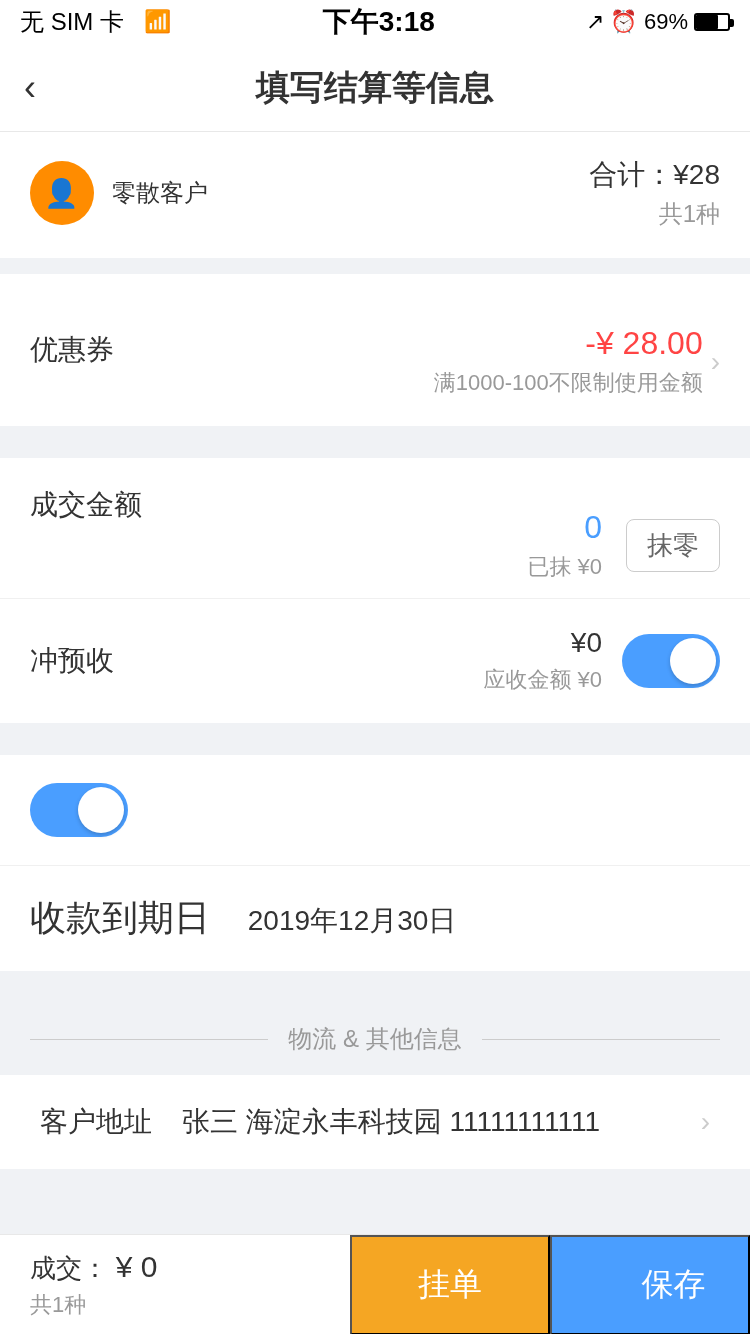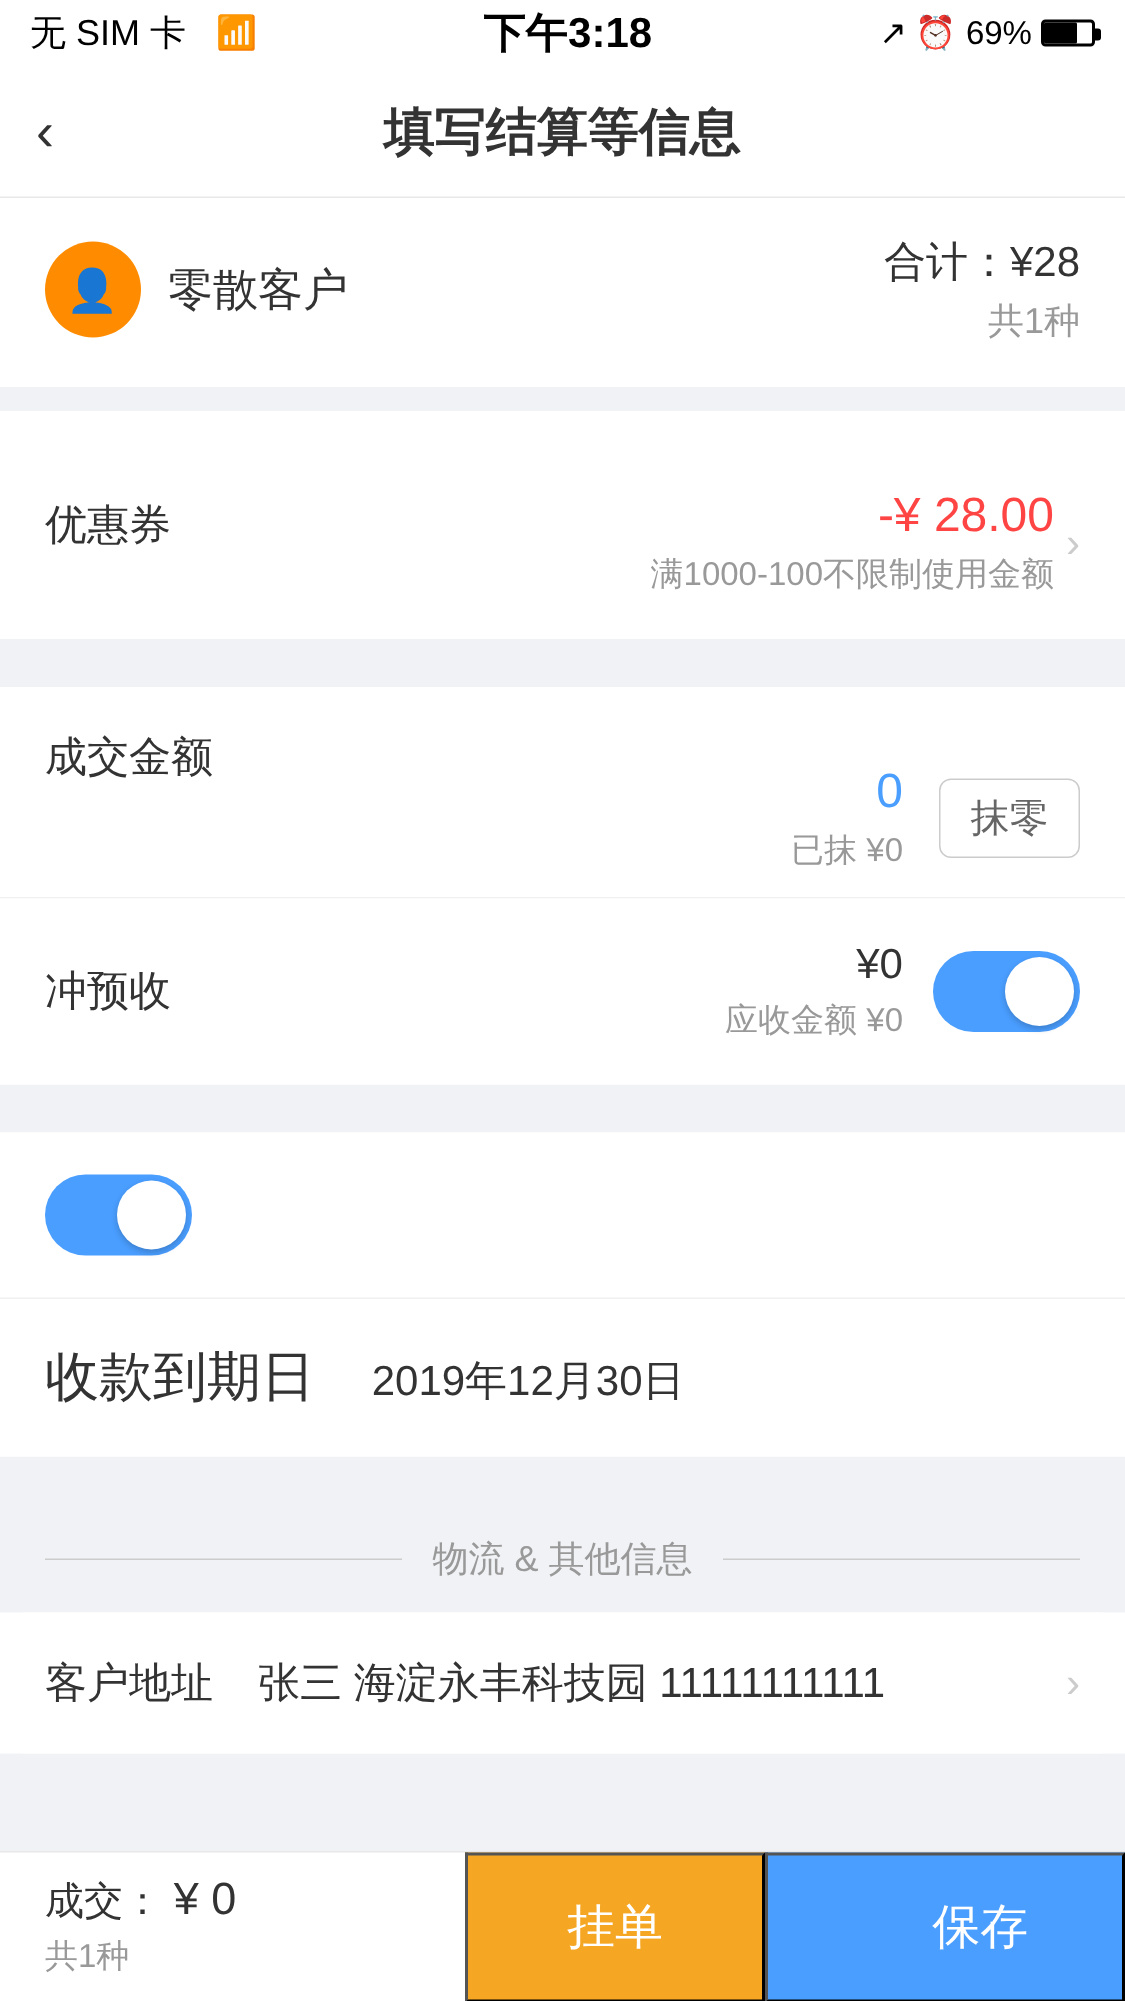--- a/index.html
+++ b/index.html
@@ -81,21 +81,21 @@
       display: flex;
       align-items: center;
       justify-content: space-between;
     }
     .customer-left { display: flex; align-items: center; gap: 18px; }
     .avatar {
       width: 64px; height: 64px; background: #ff8c00; border-radius: 50%;
       display: flex; align-items: center; justify-content: center;
       font-size: 28px; color: #fff;
     }
-    .customer-name { font-size: 30px; color: #333; }
+    .customer-name { font-size: 24px; color: #333; }
     .customer-right { text-align: right; }
     .total-amount { font-size: 28px; color: #333; margin-left: 23px; }
     .total-count { font-size: 24px; color: #999; margin-top: 4px; }
 
     
     .row-item {
       background: #fff;
       padding: 28px 30px;
       display: flex;
       align-items: center;
@@ -181,21 +181,21 @@
       align-items: center;
       justify-content: space-between;
       gap: 20px;
     }
     .sep-line { flex: 1; height: 1px; background: #ccc; }
     .sep-text { font-size: 24px; color: #999; }
 
     
     .address-row {
       background: #fff;
-      padding: 28px 30px;
+      padding: 28px 40px;
       display: flex;
       align-items: center;
       justify-content: space-between;
       border-radius: 16px;
     }
     .address-label { font-size: 28px; color: #333; flex-shrink: 0; }
     .address-value { font-size: 28px; color: #333; margin-left: 30px; flex: 1; }
 
     
     .bottom-bar {
@@ -215,21 +215,21 @@
     .bottom-deal { font-size: 26px; color: #333; }
     .bottom-deal-amount { font-size: 30px; color: #333; font-weight: 500; }
     .bottom-count { font-size: 22px; color: #999; margin-top: 4px; }
     .btn-hold {
       width: 200px; height: 100px;
       background: #f5a623;
       display: flex; align-items: center; justify-content: center;
       font-size: 32px; color: #fff; cursor: pointer; font-weight: 500;
     }
     .btn-save {
-      width: 240px; height: 100px;
+      width: 200px; height: 100px;
       background: #4a9eff;
       display: flex; align-items: center; justify-content: center;
       font-size: 32px; color: #fff; cursor: pointer; font-weight: 500; padding-left: 47px;
     }
 
     .wifi-icon { font-size: 22px; }
   </style>
 </head>
 <body>
 

